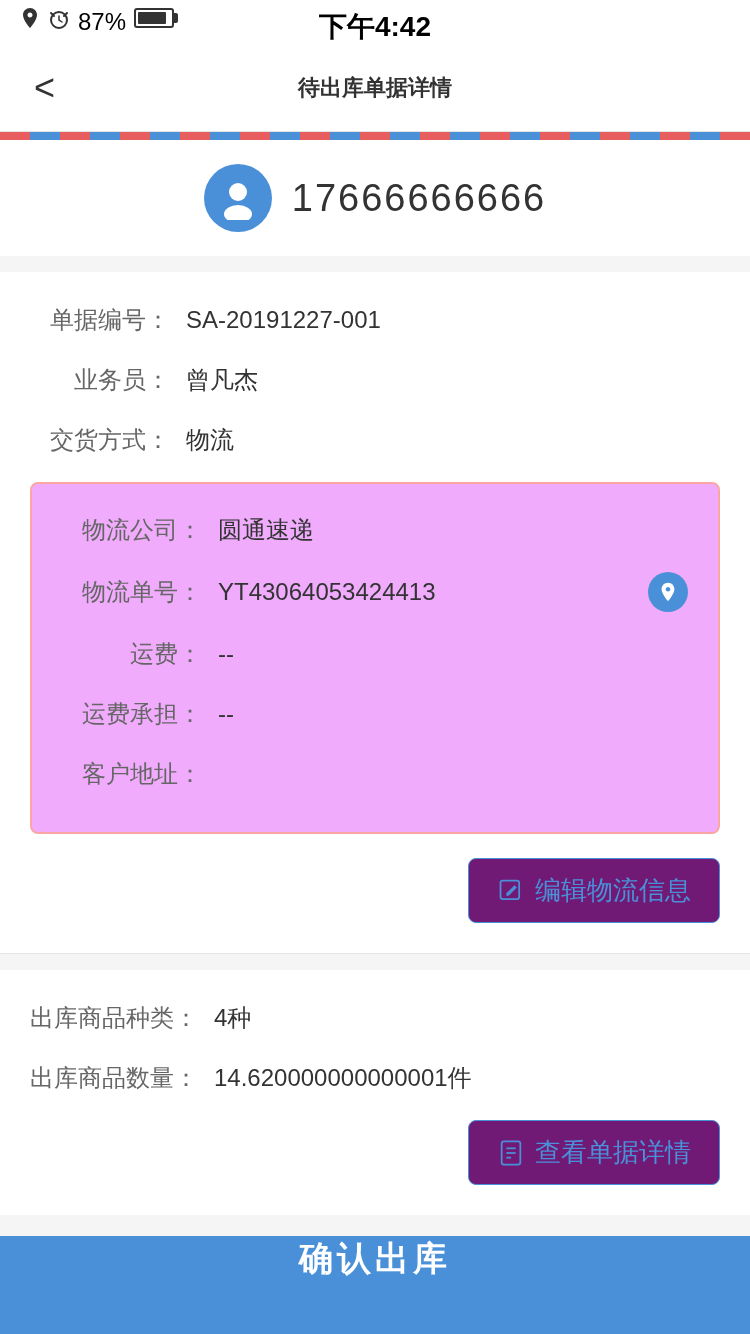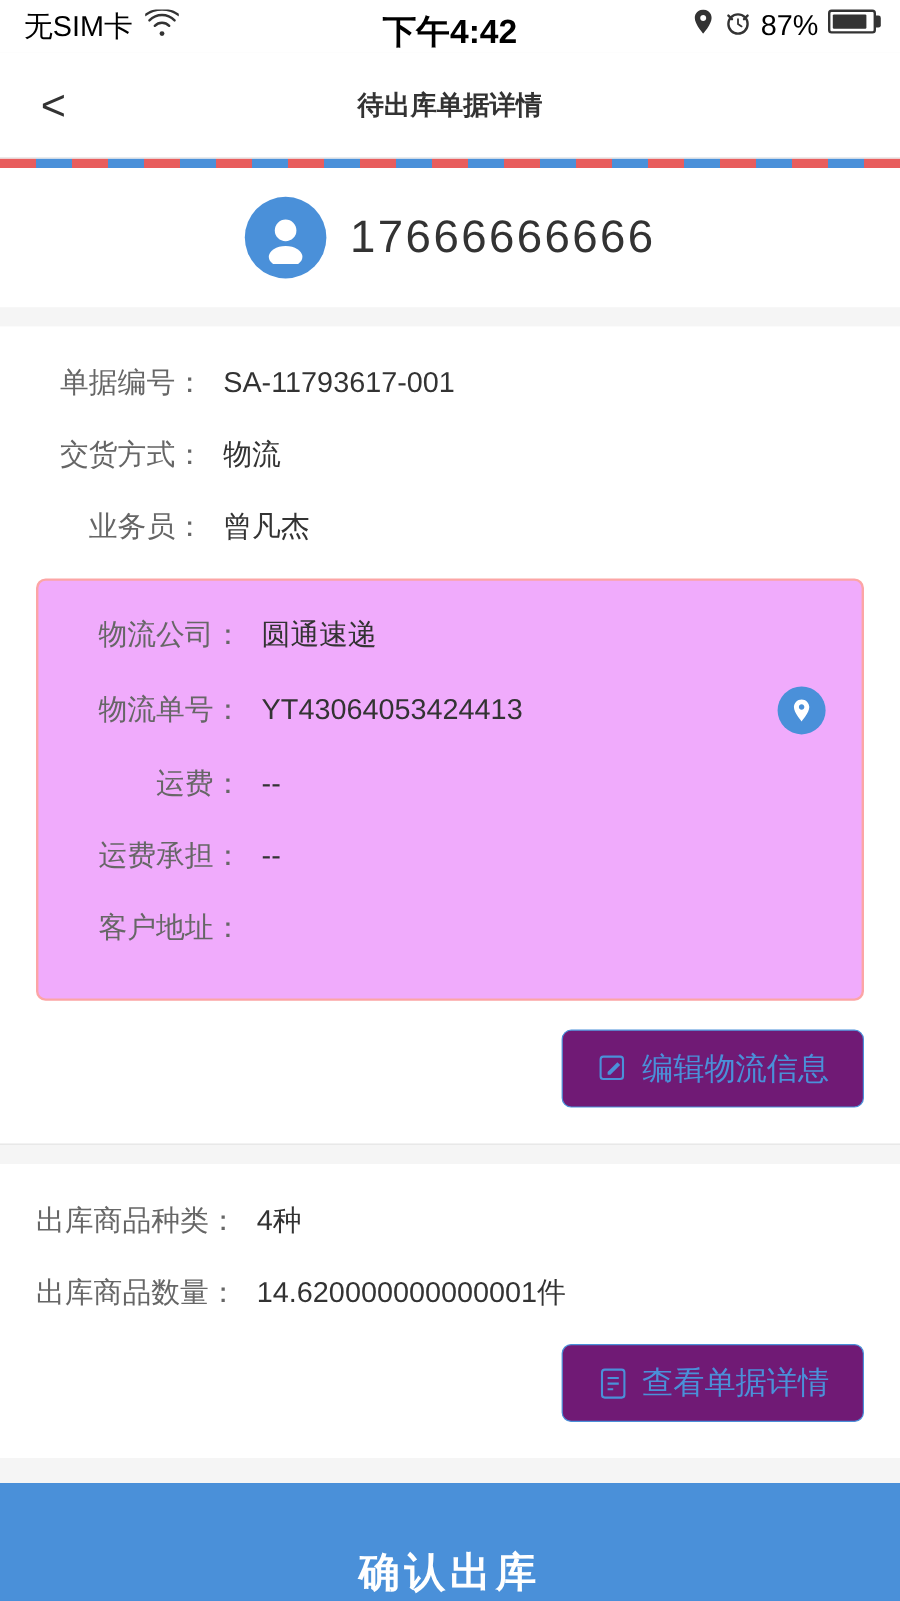--- a/index.html
+++ b/index.html
@@ -250,21 +250,21 @@
 
     
     .confirm-bar {
       position: fixed;
       bottom: 0;
       left: 0;
       width: 750px;
       height: 98px;
       background: #4a90d9;
       display: flex;
-      align-items: flex-end;
+      align-items: flex-start;
       justify-content: center;
       cursor: pointer;
     }
     .confirm-bar-text {
       font-size: 34px;
       font-weight: 600;
       color: #fff;
       letter-spacing: 4px;
     }
 
@@ -273,32 +273,20 @@
       width: 100%;
       height: 1px;
       background: #e5e5e5;
       margin: 0;
     }
   </style>
 </head>
 <body>
 
 <div class="status-bar">
-  <div class="status-left">
-    <span>无SIM卡</span>
-
-    <span>
-      <svg width="28" height="22" viewBox="0 0 28 22" fill="none">
-        <path d="M14 18a2 2 0 100 4 2 2 0 000-4z" fill="#333"></path>
-        <path d="M8 13.5C9.7 11.8 11.7 11 14 11s4.3.8 6 2.5" stroke="#333" stroke-width="2" fill="none" stroke-linecap="round"></path>
-        <path d="M3.5 9C6.5 6 10 4.5 14 4.5S21.5 6 24.5 9" stroke="#333" stroke-width="2" fill="none" stroke-linecap="round"></path>
-        <path d="M0 4.5C3.8 1.7 8.7 0 14 0s10.2 1.7 14 4.5" stroke="#333" stroke-width="2" fill="none" stroke-linecap="round"></path>
-      </svg>
-    </span>
-  </div>
   <div class="status-center">下午4:42</div>
   <div class="status-right">
 
     <span>
       <svg width="20" height="22" viewBox="0 0 20 22" fill="#333">
         <path d="M10 0C6.1 0 3 3.1 3 7c0 5.2 7 13 7 13s7-7.8 7-13c0-3.9-3.1-7-7-7zm0 9.5C8.6 9.5 7.5 8.4 7.5 7S8.6 4.5 10 4.5 12.5 5.6 12.5 7 11.4 9.5 10 9.5z"></path>
       </svg>
     </span>
 
     <span>
@@ -328,29 +316,29 @@
       <circle cx="22" cy="16" r="9" fill="#fff"></circle>
       <ellipse cx="22" cy="38" rx="14" ry="9" fill="#fff"></ellipse>
     </svg>
   </div>
   <span class="user-phone">17666666666</span>
 </div>
 
 <div class="section">
   <div class="info-row">
     <span class="info-label">单据编号：</span>
-    <span class="info-value">SA-11793617-001</span>
+    <span class="info-value">SA-20191227-001</span>
+  </div>
+  <div class="info-row">
+    <span class="info-label">业务员：</span>
+    <span class="info-value">曾凡杰</span>
   </div>
   <div class="info-row">
     <span class="info-label">交货方式：</span>
     <span class="info-value">物流</span>
-  </div>
-  <div class="info-row">
-    <span class="info-label">业务员：</span>
-    <span class="info-value">曾凡杰</span>
   </div>
 
   <div class="logistics-card">
     <div class="info-row">
       <span class="info-label">物流公司：</span>
       <span class="info-value">圆通速递</span>
     </div>
     <div class="info-row tracking-row">
       <span class="info-label">物流单号：</span>
       <span class="info-value tracking-value">YT43064053424413</span>

